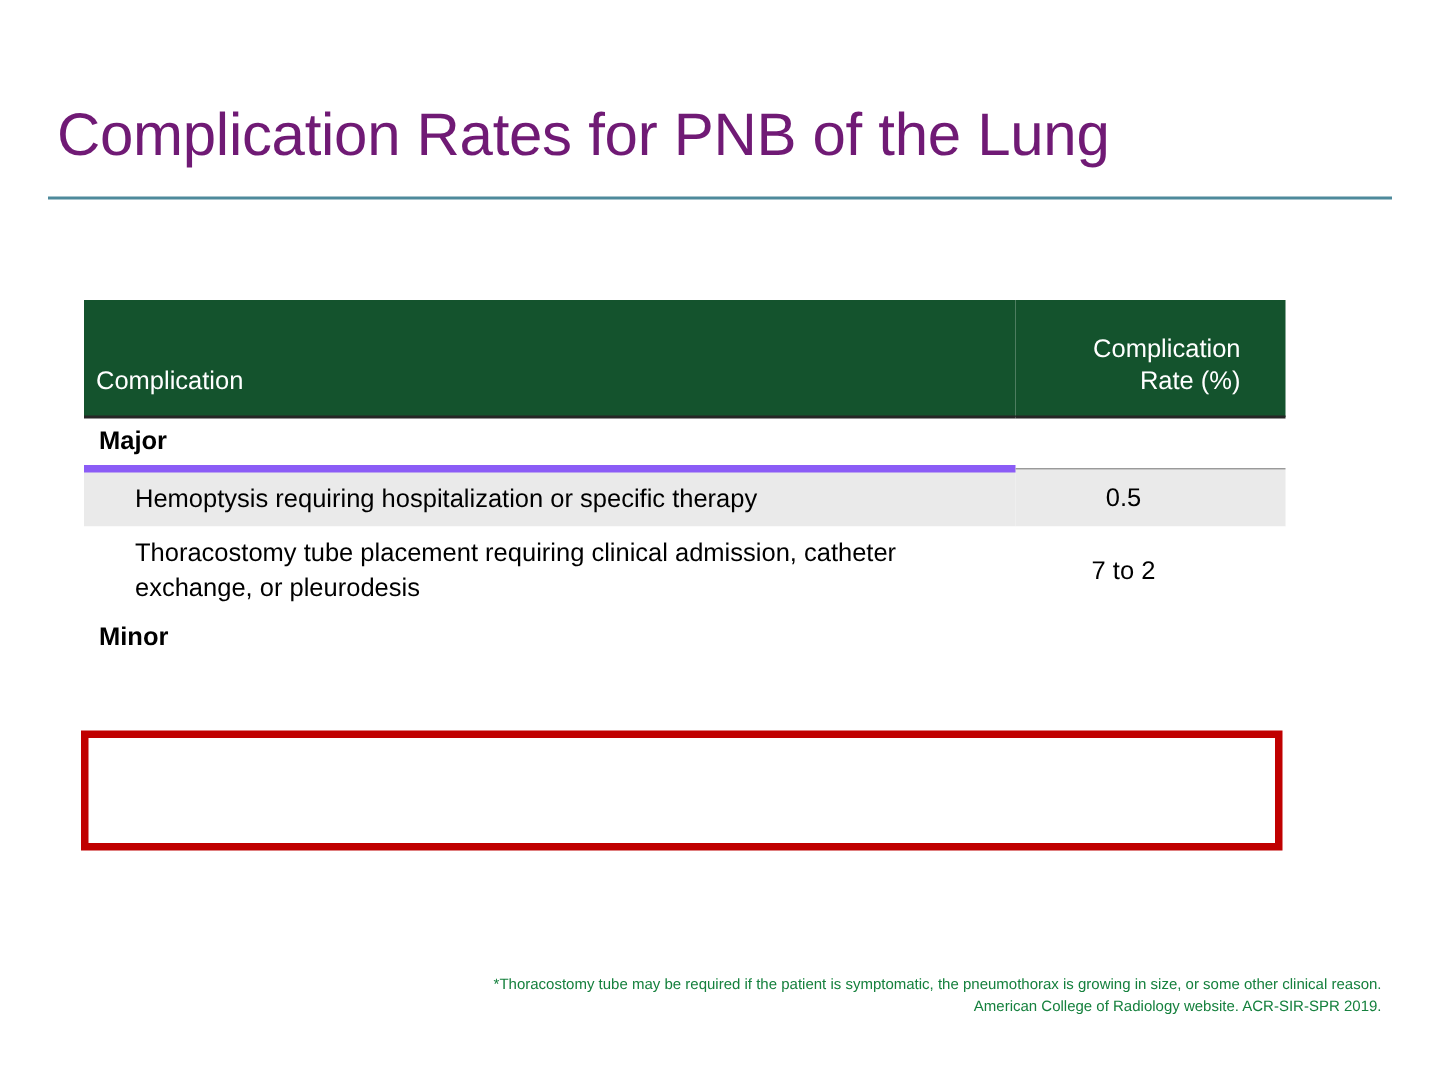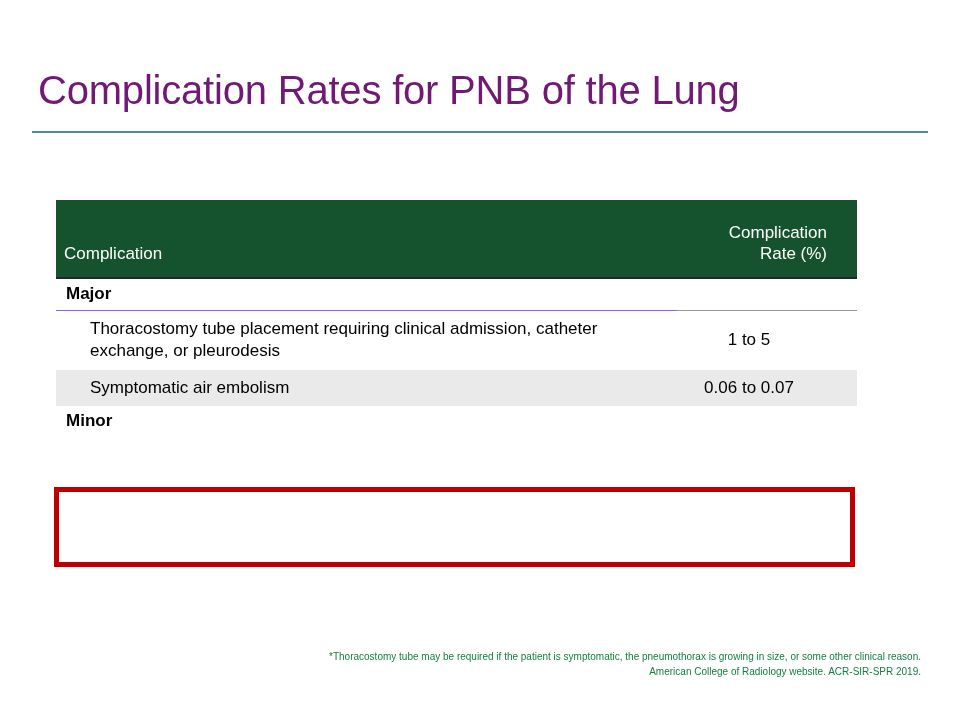--- a/index.html
+++ b/index.html
@@ -72,21 +72,21 @@
   }
   th.th-rate .rate-line { display: block; }
   thead tr { border-bottom: 2px solid #262626; }
 
   
   tr.group-row td {
     background: #ffffff;
     font-weight: bold;
     font-size: 17px;
     padding: 5px 0 6px 10px;
-    border-bottom: 1px solid #8b5cf6;
+    border-bottom: 5px solid #8b5cf6;
     vertical-align: middle;
   }
   tr.group-row td.group-rate {
     border-bottom: 1px solid #9a9a9a;
   }
   tr.group-row.group-minor td {
     border-bottom: none;
     padding-bottom: 7px;
   }
 
@@ -156,30 +156,30 @@
       </th>
     </tr>
   </thead>
   <tbody>
 
     <tr class="group-row group-major">
       <td>Major</td>
       <td class="group-rate"></td>
     </tr>
 
+    <tr class="data-row shaded">
+      <td class="cell-name">Hemoptysis requiring hospitalization or specific therapy</td>
+      <td class="cell-rate">0.5</td>
+    </tr>
 
     <tr class="data-row plain tall">
       <td class="cell-name">Thoracostomy tube placement requiring clinical admission, catheter exchange, or pleurodesis</td>
-      <td class="cell-rate">1 to 5</td>
+      <td class="cell-rate">7 to 2</td>
     </tr>
 
-    <tr class="data-row shaded">
-      <td class="cell-name">Symptomatic air embolism</td>
-      <td class="cell-rate">0.06 to 0.07</td>
-    </tr>
 
     <tr class="group-row group-minor">
       <td>Minor</td>
       <td class="group-rate"></td>
     </tr>
 
 
 
   </tbody>
 </table>

